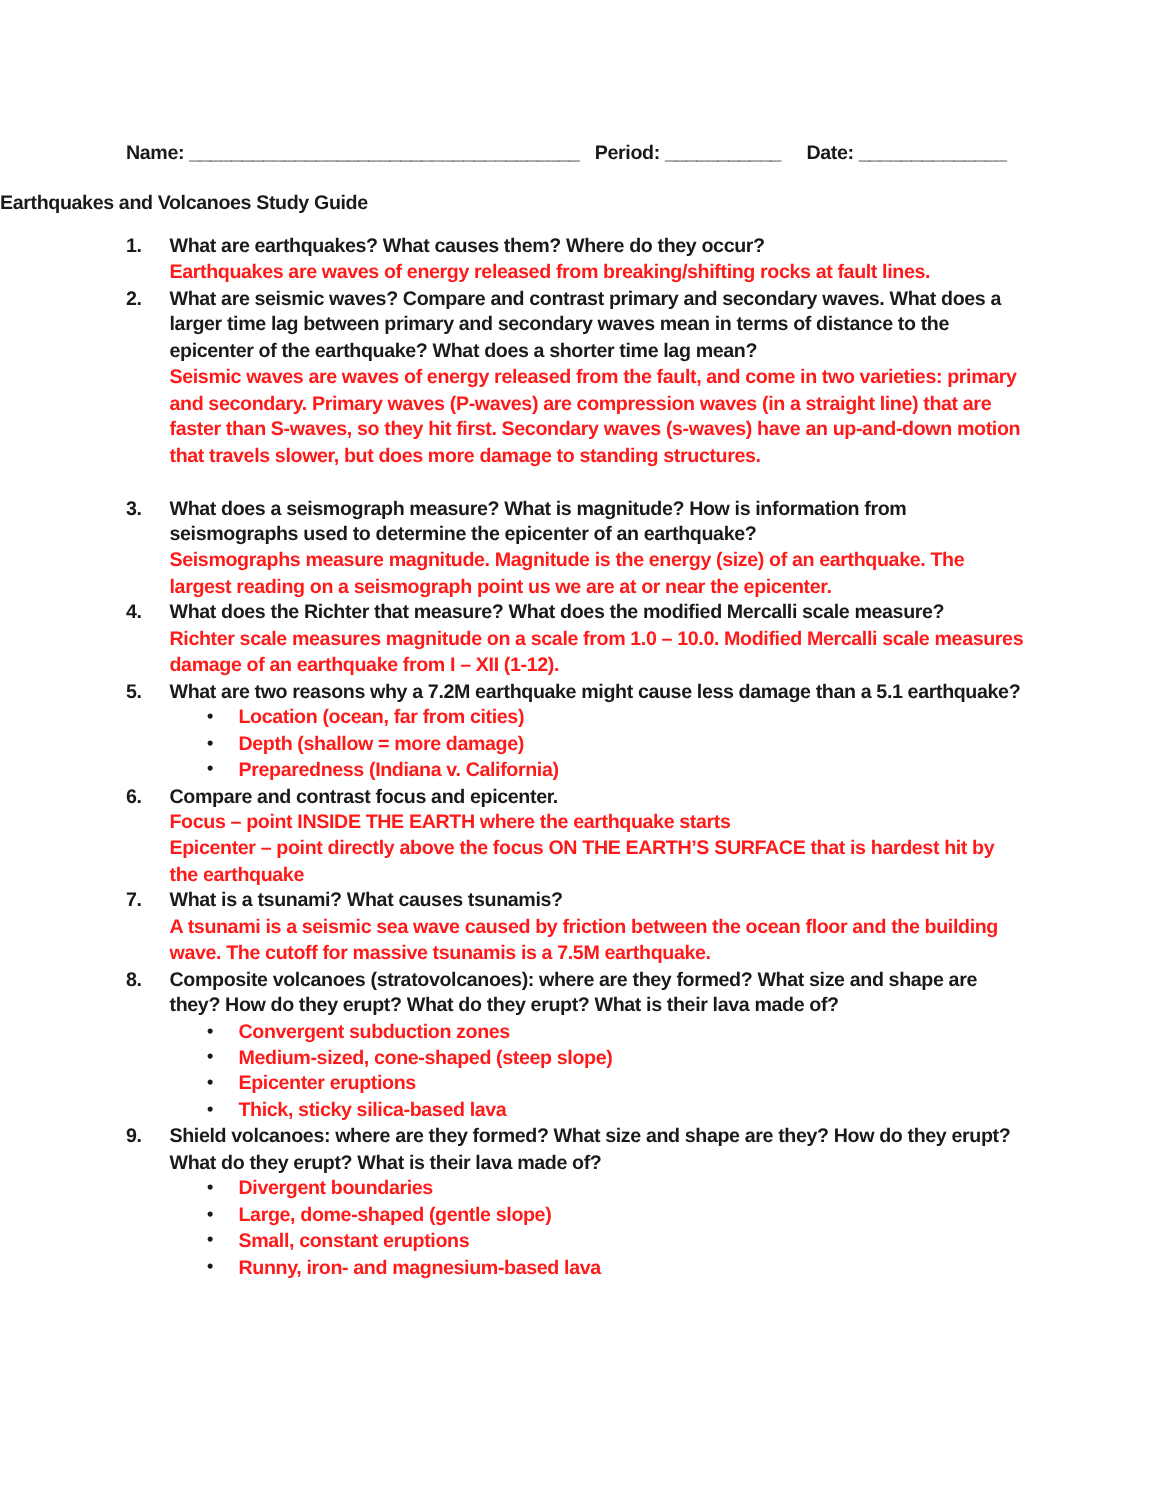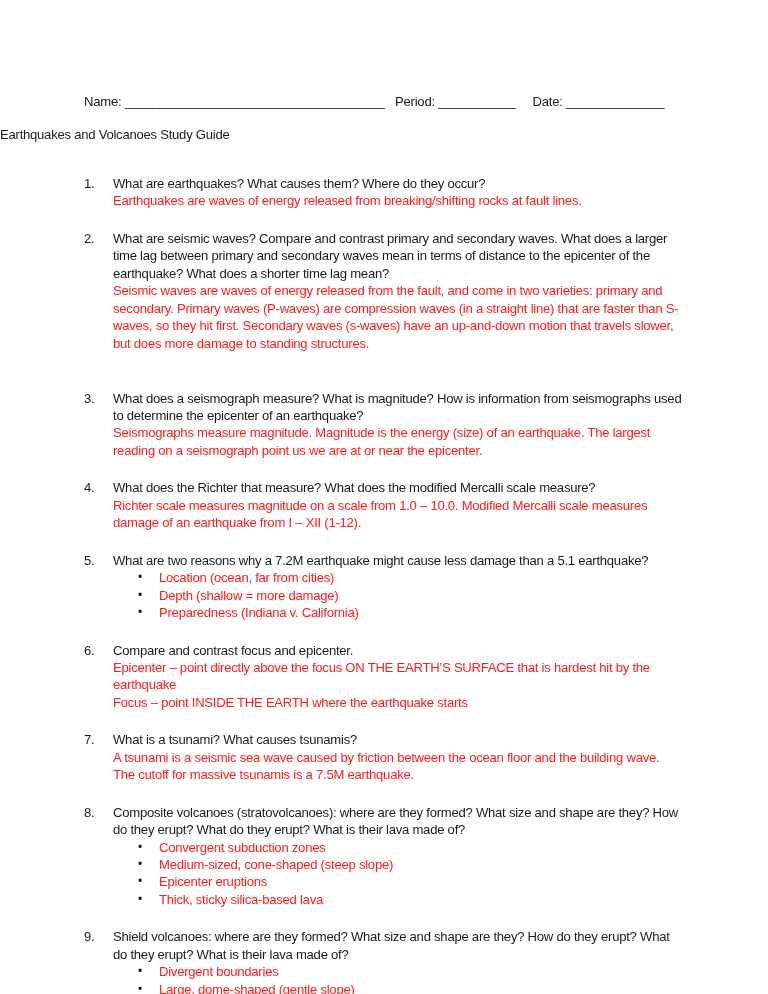--- a/index.html
+++ b/index.html
@@ -15,20 +15,21 @@
       font-family: "Liberation Sans", "DejaVu Sans", sans-serif;
       font-size: 13.1px;
       color: #1a1a1a;
       letter-spacing: -0.25px;
     }
     .page {
       position: absolute;
       left: 0; top: 0;
       width: 768px; height: 994px;
       background: #ffffff;
+      font-weight: bold;
     }
     .header-line {
       position: absolute;
       top: 93px;
       left: 84px;
       white-space: pre;
       line-height: 17px;
     }
     .header-line span { white-space: pre; }
     .title {
@@ -49,21 +50,21 @@
     .item {
       position: relative;
       padding-left: 29px;
     }
     .item .num {
       position: absolute;
       left: 0;
       top: 0;
     }
     .item.two-digit .num { left: 0; }
-    .q { color: #1a1a1a; margin-top: 20px; }
+    .q { color: #1a1a1a; }
     .a { color: #ff1a1a; }
     .gap { height: 17.45px; }
     .bullets {
       margin: 0;
       padding: 0;
       list-style: none;
     }
     .bullets li {
       position: relative;
       padding-left: 46px;
@@ -119,22 +120,22 @@
       <ul class="bullets">
         <li><span class="dot">•</span><span>Location (ocean, far from cities)</span></li>
         <li><span class="dot">•</span><span>Depth (shallow = more damage)</span></li>
         <li><span class="dot">•</span><span>Preparedness (Indiana v. California)</span></li>
       </ul>
     </div>
 
     <div class="item">
       <span class="num">6.</span>
       <div class="q">Compare and contrast focus and epicenter.</div>
+      <div class="a">Focus – point INSIDE THE EARTH where the earthquake starts</div>
       <div class="a">Epicenter – point directly above the focus ON THE EARTH’S SURFACE that is hardest hit by the earthquake</div>
-      <div class="a">Focus – point INSIDE THE EARTH where the earthquake starts</div>
     </div>
 
     <div class="item">
       <span class="num">7.</span>
       <div class="q">What is a tsunami?  What causes tsunamis?</div>
       <div class="a">A tsunami is a seismic sea wave caused by friction between the ocean floor and the building wave. The cutoff for massive tsunamis is a 7.5M earthquake.</div>
     </div>
 
     <div class="item">
       <span class="num">8.</span>

